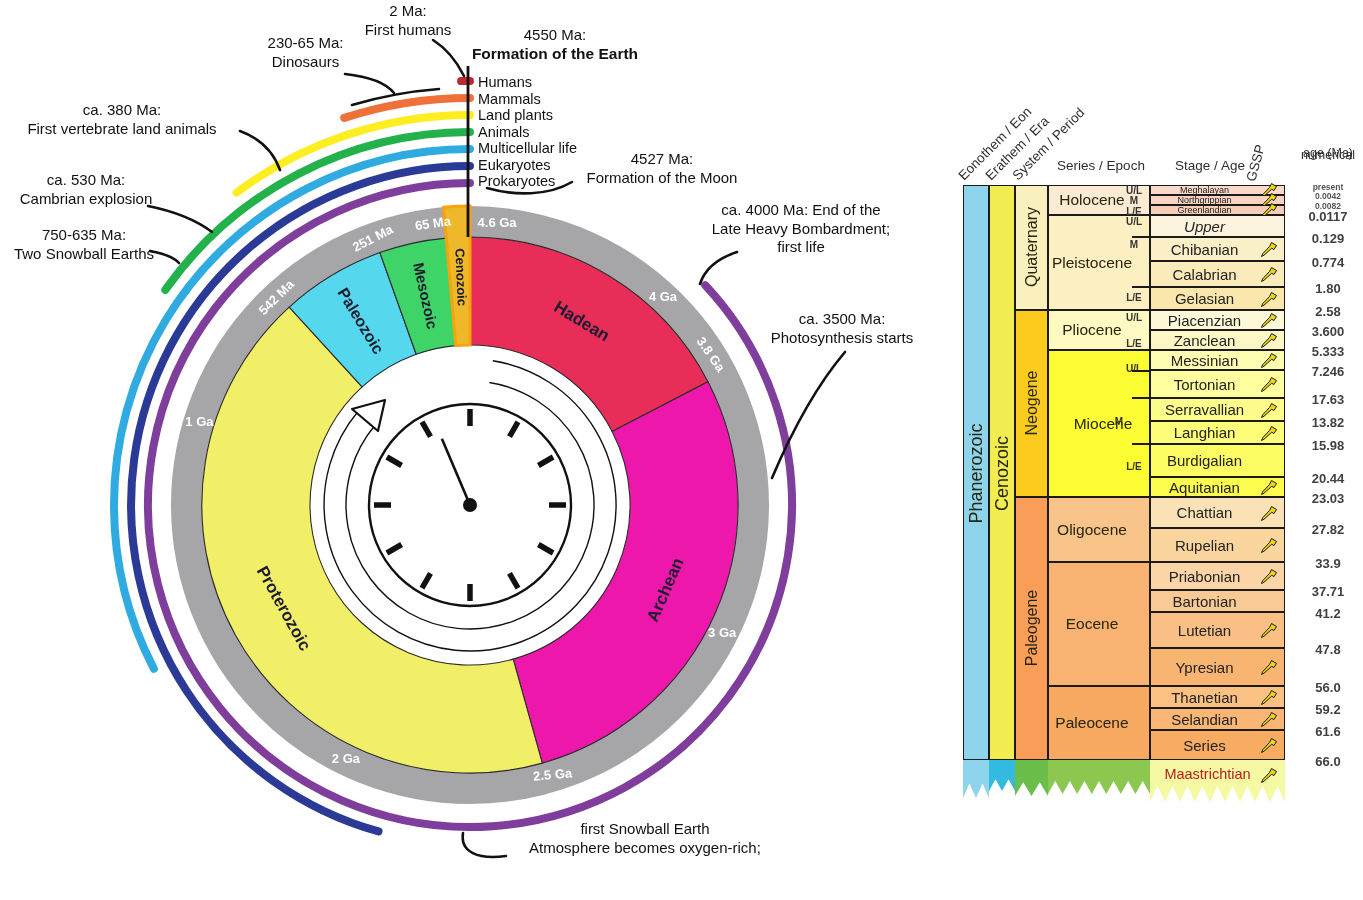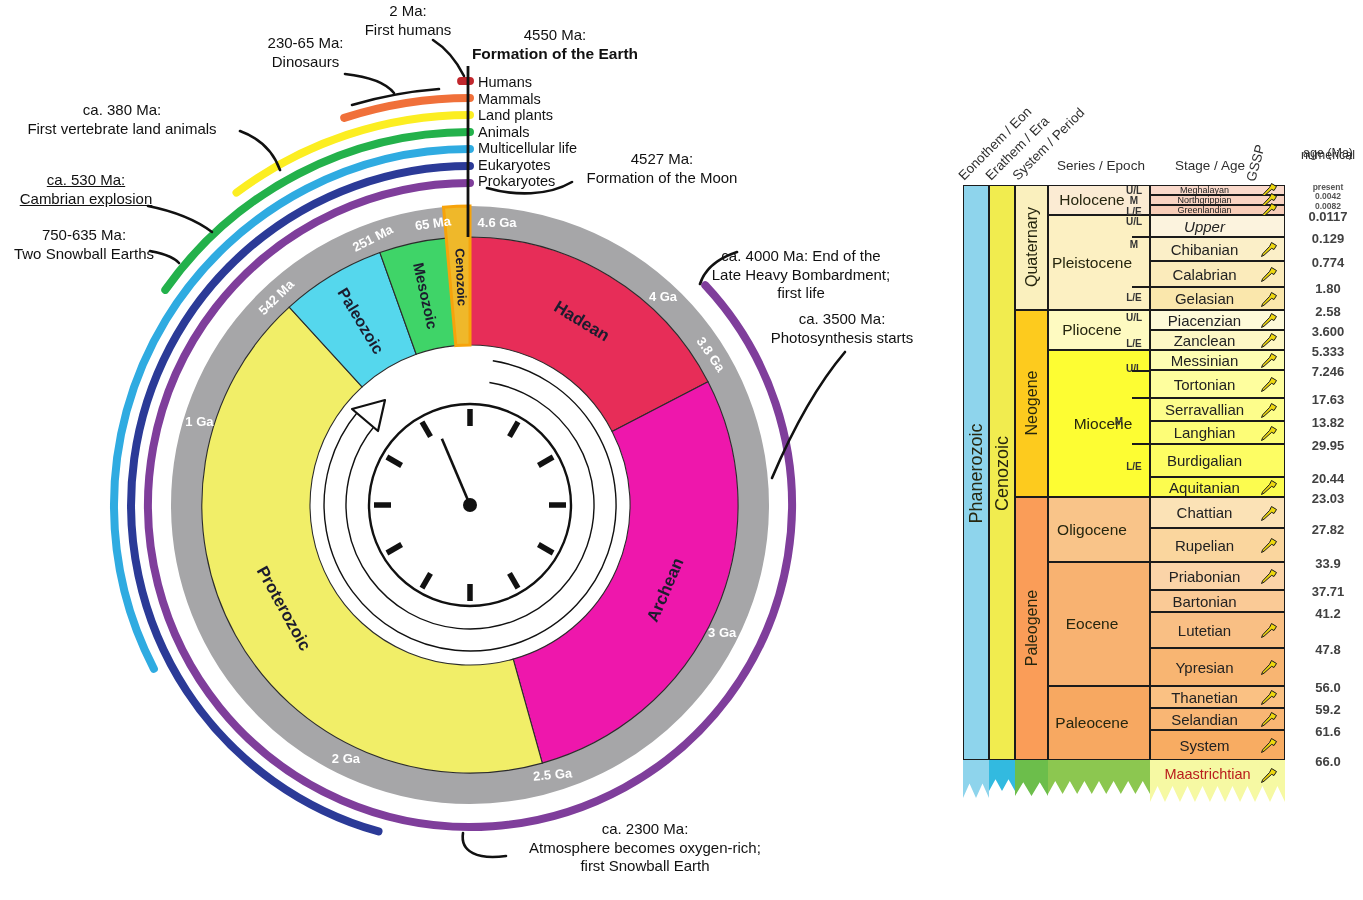--- a/index.html
+++ b/index.html
@@ -102,45 +102,44 @@
         <div>Dinosaurs</div>
       </div>
       <div class="ann" style="left: 440px; top: 26px; width: 230px;">
         <div>4550 Ma:</div>
         <div class="b">Formation of the Earth</div>
       </div>
       <div class="ann" style="left: 556px; top: 150px; width: 212px;">
         <div>4527 Ma:</div>
         <div>Formation of the Moon</div>
       </div>
-      <div class="ann" style="left: 672px; top: 201px; width: 258px; margin-top: 46px;">
+      <div class="ann" style="left: 672px; top: 201px; width: 258px;">
         <div>ca. 4000 Ma: End of the</div>
         <div>Late Heavy Bombardment;</div>
         <div>first life</div>
       </div>
       <div class="ann" style="left: 742px; top: 310px; width: 200px;">
         <div>ca. 3500 Ma:</div>
         <div>Photosynthesis starts</div>
       </div>
       <div class="ann" style="left: 2px; top: 101px; width: 240px;">
         <div>ca. 380 Ma:</div>
         <div>First vertebrate land animals</div>
       </div>
-      <div class="ann" style="left: 2px; top: 171px; width: 168px; text-decoration: underline;">
+      <div class="ann" style="left: 2px; top: 171px; width: 168px;">
         <div>ca. 530 Ma:</div>
         <div>Cambrian explosion</div>
       </div>
       <div class="ann" style="left: 2px; top: 226px; width: 164px;">
         <div>750-635 Ma:</div>
         <div>Two Snowball Earths</div>
       </div>
       <div class="ann" style="left: 478px; top: 820px; width: 334px;">
-        <div>ca. 2300 Ma:</div>
+        <div>first Snowball Earth</div>
         <div>Atmosphere becomes oxygen-rich;</div>
-        <div>first Snowball Earth</div>
       </div>
     </div>
   <div id="legend">
       <div class="legend-item" style="top: 74px;">Humans</div>
       <div class="legend-item" style="top: 90.5px;">Mammals</div>
       <div class="legend-item" style="top: 107px;">Land plants</div>
       <div class="legend-item" style="top: 123.5px;">Animals</div>
       <div class="legend-item" style="top: 140px;">Multicellular life</div>
       <div class="legend-item" style="top: 156.5px;">Eukaryotes</div>
       <div class="legend-item" style="top: 173px;">Prokaryotes</div>
@@ -280,21 +279,21 @@
         <div class="stage-lab" style="left: 1150px; top: 688.5px; width: 109px; text-align: center; font-size: 15px;">Thanetian</div>
         <div class="gssp" style="left: 1261px; top: 690px;"><svg width="16" height="15" viewBox="0 0 16 15">
             <path d="M10.5,0.5 L15.5,3.5 L13,7.5 L10.7,6.3 L3,13.2 L0.5,14.5 L1.6,11.8 L8.6,4.4 Z" fill="#EDD70E" stroke="#1a1a1a" stroke-width="1" stroke-linejoin="round"></path>
           </svg></div>
         <div class="cell" style="left: 1150px; top: 708px; width: 135px; height: 22px; background: rgb(249, 182, 116);"></div>
         <div class="stage-lab" style="left: 1150px; top: 710.5px; width: 109px; text-align: center; font-size: 15px;">Selandian</div>
         <div class="gssp" style="left: 1261px; top: 712px;"><svg width="16" height="15" viewBox="0 0 16 15">
             <path d="M10.5,0.5 L15.5,3.5 L13,7.5 L10.7,6.3 L3,13.2 L0.5,14.5 L1.6,11.8 L8.6,4.4 Z" fill="#EDD70E" stroke="#1a1a1a" stroke-width="1" stroke-linejoin="round"></path>
           </svg></div>
         <div class="cell" style="left: 1150px; top: 730px; width: 135px; height: 30px; background: rgb(248, 172, 98);"></div>
-        <div class="stage-lab" style="left: 1150px; top: 736.5px; width: 109px; text-align: center; font-size: 15px;">System</div>
+        <div class="stage-lab" style="left: 1150px; top: 736.5px; width: 109px; text-align: center; font-size: 15px;">Series</div>
         <div class="gssp" style="left: 1261px; top: 738px;"><svg width="16" height="15" viewBox="0 0 16 15">
             <path d="M10.5,0.5 L15.5,3.5 L13,7.5 L10.7,6.3 L3,13.2 L0.5,14.5 L1.6,11.8 L8.6,4.4 Z" fill="#EDD70E" stroke="#1a1a1a" stroke-width="1" stroke-linejoin="round"></path>
           </svg></div>
         <div class="sub-lab" style="left: 1121px; top: 185px;">U/L</div>
         <div class="sub-lab" style="left: 1121px; top: 195px;">M</div>
         <div class="sub-lab" style="left: 1121px; top: 206px;">L/E</div>
         <div class="sub-lab" style="left: 1121px; top: 216px;">U/L</div>
         <div class="sub-lab" style="left: 1121px; top: 239px;">M</div>
         <div class="sub-lab" style="left: 1121px; top: 292px;">L/E</div>
         <div class="sub-lab" style="left: 1121px; top: 312px;">U/L</div>
@@ -313,21 +312,21 @@
         <div class="age-lab" style="left: 1293px; top: 209px;">0.0117</div>
         <div class="age-lab" style="left: 1293px; top: 231px;">0.129</div>
         <div class="age-lab" style="left: 1293px; top: 255px;">0.774</div>
         <div class="age-lab" style="left: 1293px; top: 281px;">1.80</div>
         <div class="age-lab" style="left: 1293px; top: 304px;">2.58</div>
         <div class="age-lab" style="left: 1293px; top: 324px;">3.600</div>
         <div class="age-lab" style="left: 1293px; top: 344px;">5.333</div>
         <div class="age-lab" style="left: 1293px; top: 364px;">7.246</div>
         <div class="age-lab" style="left: 1293px; top: 392px;">17.63</div>
         <div class="age-lab" style="left: 1293px; top: 415px;">13.82</div>
-        <div class="age-lab" style="left: 1293px; top: 438px;">29.95</div>
+        <div class="age-lab" style="left: 1293px; top: 438px;">15.98</div>
         <div class="age-lab" style="left: 1293px; top: 471px;">20.44</div>
         <div class="age-lab" style="left: 1293px; top: 491px;">23.03</div>
         <div class="age-lab" style="left: 1293px; top: 522px;">27.82</div>
         <div class="age-lab" style="left: 1293px; top: 556px;">33.9</div>
         <div class="age-lab" style="left: 1293px; top: 584px;">37.71</div>
         <div class="age-lab" style="left: 1293px; top: 606px;">41.2</div>
         <div class="age-lab" style="left: 1293px; top: 642px;">47.8</div>
         <div class="age-lab" style="left: 1293px; top: 680px;">56.0</div>
         <div class="age-lab" style="left: 1293px; top: 702px;">59.2</div>
         <div class="age-lab" style="left: 1293px; top: 724px;">61.6</div>

